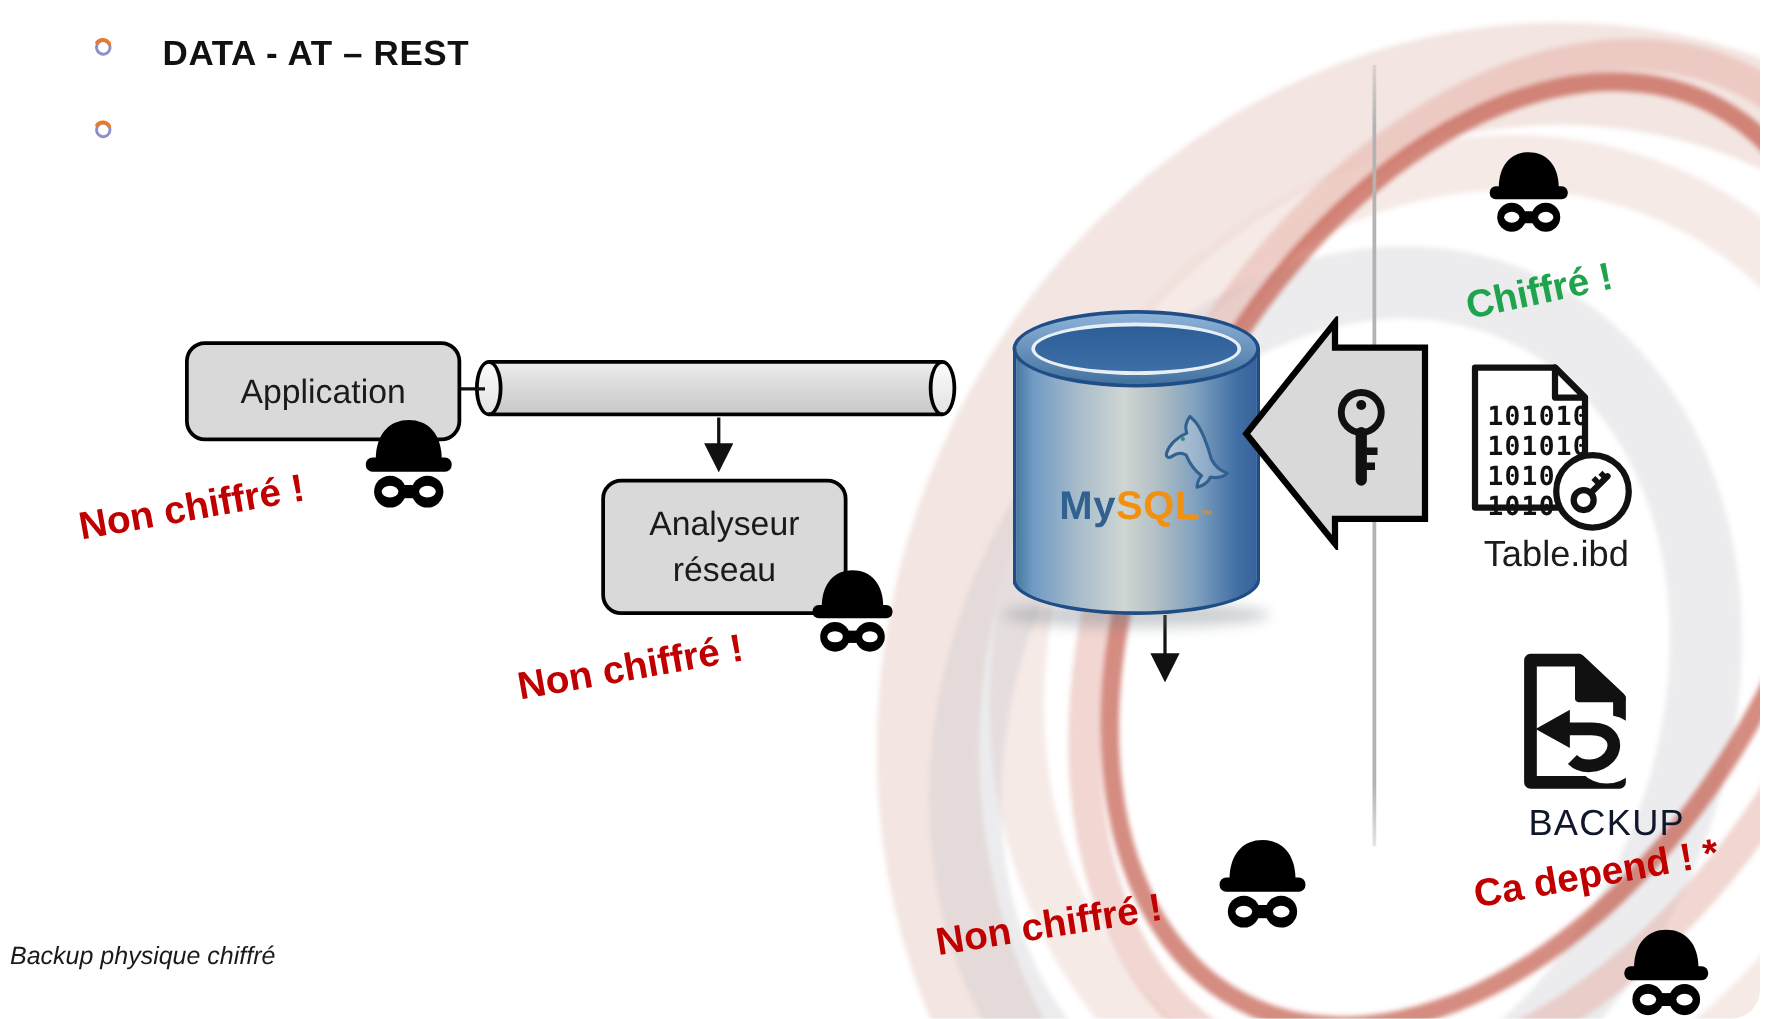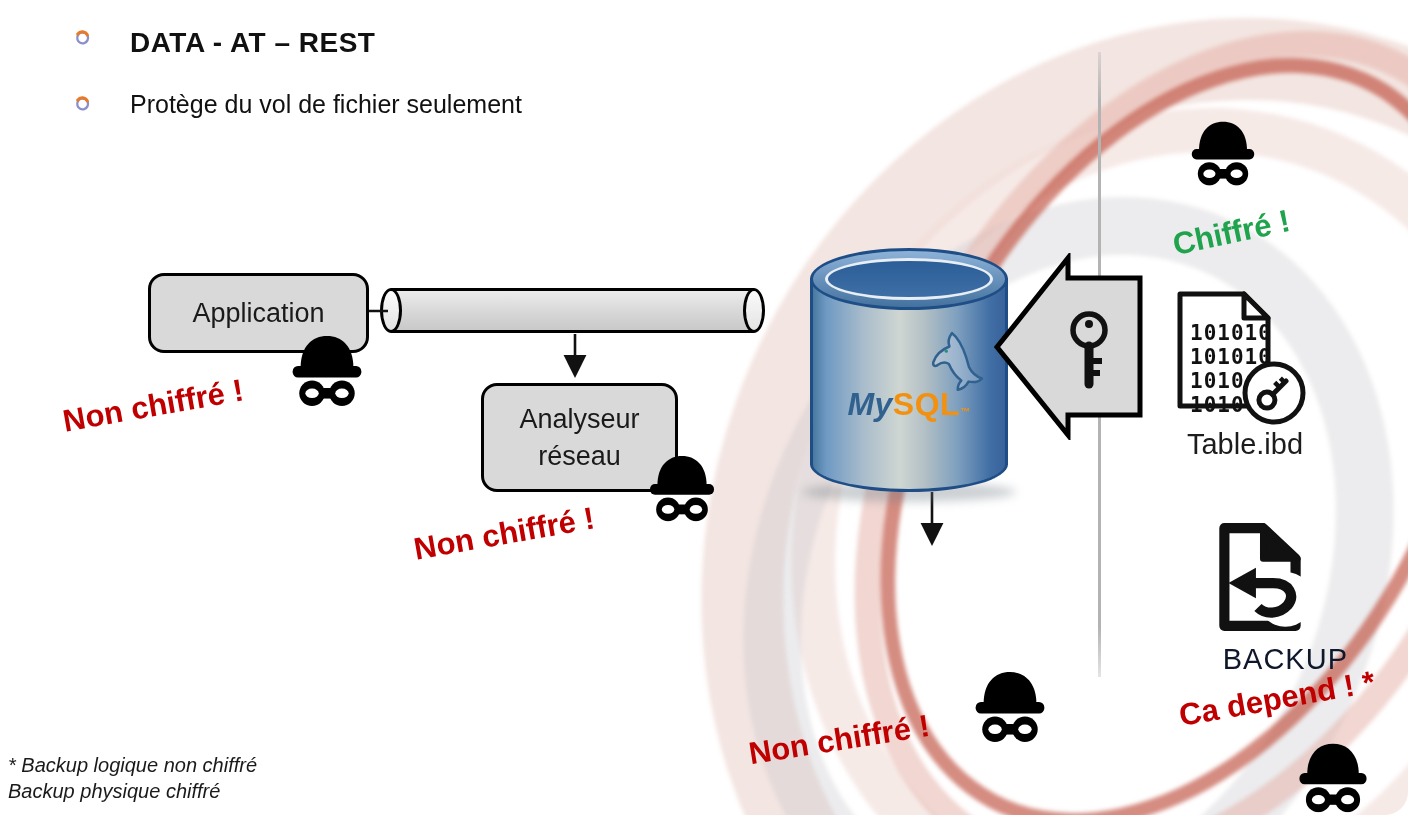--- a/index.html
+++ b/index.html
@@ -47,21 +47,21 @@
   .cyl-body{position:absolute; left:0; right:0; top:30px; bottom:4px; box-sizing:border-box;
     background:linear-gradient(90deg,#48799f 0%,#6f9ac4 7%,#a8bccb 26%,#cfd6d2 45%,#b3c0c5 58%,#7fa0bf 75%,#416fa5 92%,#38629b 100%);
     border:3px solid #1f4e86; border-top:none; border-radius:0 0 50% 50% / 0 0 13% 13%;}
   .cyl-top{position:absolute; left:0; right:0; top:0; height:62px; box-sizing:border-box;
     border-radius:50%; background:linear-gradient(180deg,#8db2d8,#44729f); border:3px solid #1f4e86;}
   .cyl-top-inner{position:absolute; left:12px; right:12px; top:7px; bottom:7px; border-radius:50%;
     background:linear-gradient(180deg,#2c5e97,#3e6ea6); border:3px solid #e8eef5;}
   #dolphin{position:absolute; left:104px; top:82px; width:76px; height:64px;}
   #mysql-wordmark{position:absolute; left:0; width:100%; top:138px; text-align:center;
     font-weight:bold; font-size:32px; letter-spacing:.5px;}
-  #mysql-wordmark .my{color:var(--mysql_blue);font-style:italic;}
+  #mysql-wordmark .my{color:var(--mysql_blue);}
   #mysql-wordmark .sql{color:var(--mysql_orange);margin-top:41px;}
   #mysql-wordmark .tm{font-size:10px; color:var(--mysql_orange); vertical-align:baseline;}
   
   #key-arrow{position:absolute; left:993px; top:253px; width:152px; height:187px; z-index:3;}
   
   .note{position:absolute; font-weight:bold; font-size:31px; white-space:nowrap; z-index:5;}
   .note-red{color:var(--red);}
   .note-green{color:var(--green);}
   #note-app{left:62px; top:388px; transform:rotate(-10deg);}
   #note-reseau{left:413px; top:516px; transform:rotate(-10deg);}
@@ -121,21 +121,20 @@
       <path d="M4.6 3.6 A5.4 5.4 0 0 1 13.1 7.2" fill="none" stroke="#e87a28" stroke-width="2.8" stroke-linecap="round"></path>
     </g>
   </svg>
   <div id="title">DATA - AT – REST</div>
   <svg class="bullet-ring" id="bullet2" viewBox="0 0 16 16">
     <g transform="rotate(-18 8 8)">
       <circle cx="8" cy="8.4" r="5.1" fill="none" stroke="#8b90ca" stroke-width="2.2"></circle>
       <path d="M4.6 3.6 A5.4 5.4 0 0 1 13.1 7.2" fill="none" stroke="#e87a28" stroke-width="2.8" stroke-linecap="round"></path>
     </g>
   </svg>
-  <div id="subtitle">Protège du vol de fichier seulement</div>
 
   <div id="pipe-body"></div>
   <div class="pipe-cap" id="pipe-cap-left"></div>
   <div class="pipe-cap" id="pipe-cap-right"></div>
 
   <svg id="connectors" width="1415" height="815">
     <defs>
       <marker id="ah" markerWidth="9" markerHeight="9" refX="7.5" refY="4.5" orient="auto">
         <path d="M0 0 L9 4.5 L0 9 Z" fill="#111"></path>
       </marker>
@@ -225,17 +224,16 @@
     <path d="M50 8 V40 H84 Z" fill="#111" stroke="#111" stroke-width="6" stroke-linejoin="round"></path>
     <circle cx="72" cy="80" r="27" fill="#fff"></circle>
     <g>
       <path d="M40 64 H60 C76 64 82 76 74 86 C66 95 52 95 45 88" fill="none" stroke="#111" stroke-width="10"></path>
       <polygon points="16,64 43,49 43,79" fill="#111"></polygon>
     </g>
   </svg>
   <div id="backup-label">BACKUP</div>
 
   <div id="footnote">
-    <div>* Backup logique non chiffré</div>
     <div>Backup physique chiffré</div>
   </div>
 
 </div>
 
 </body></html>

